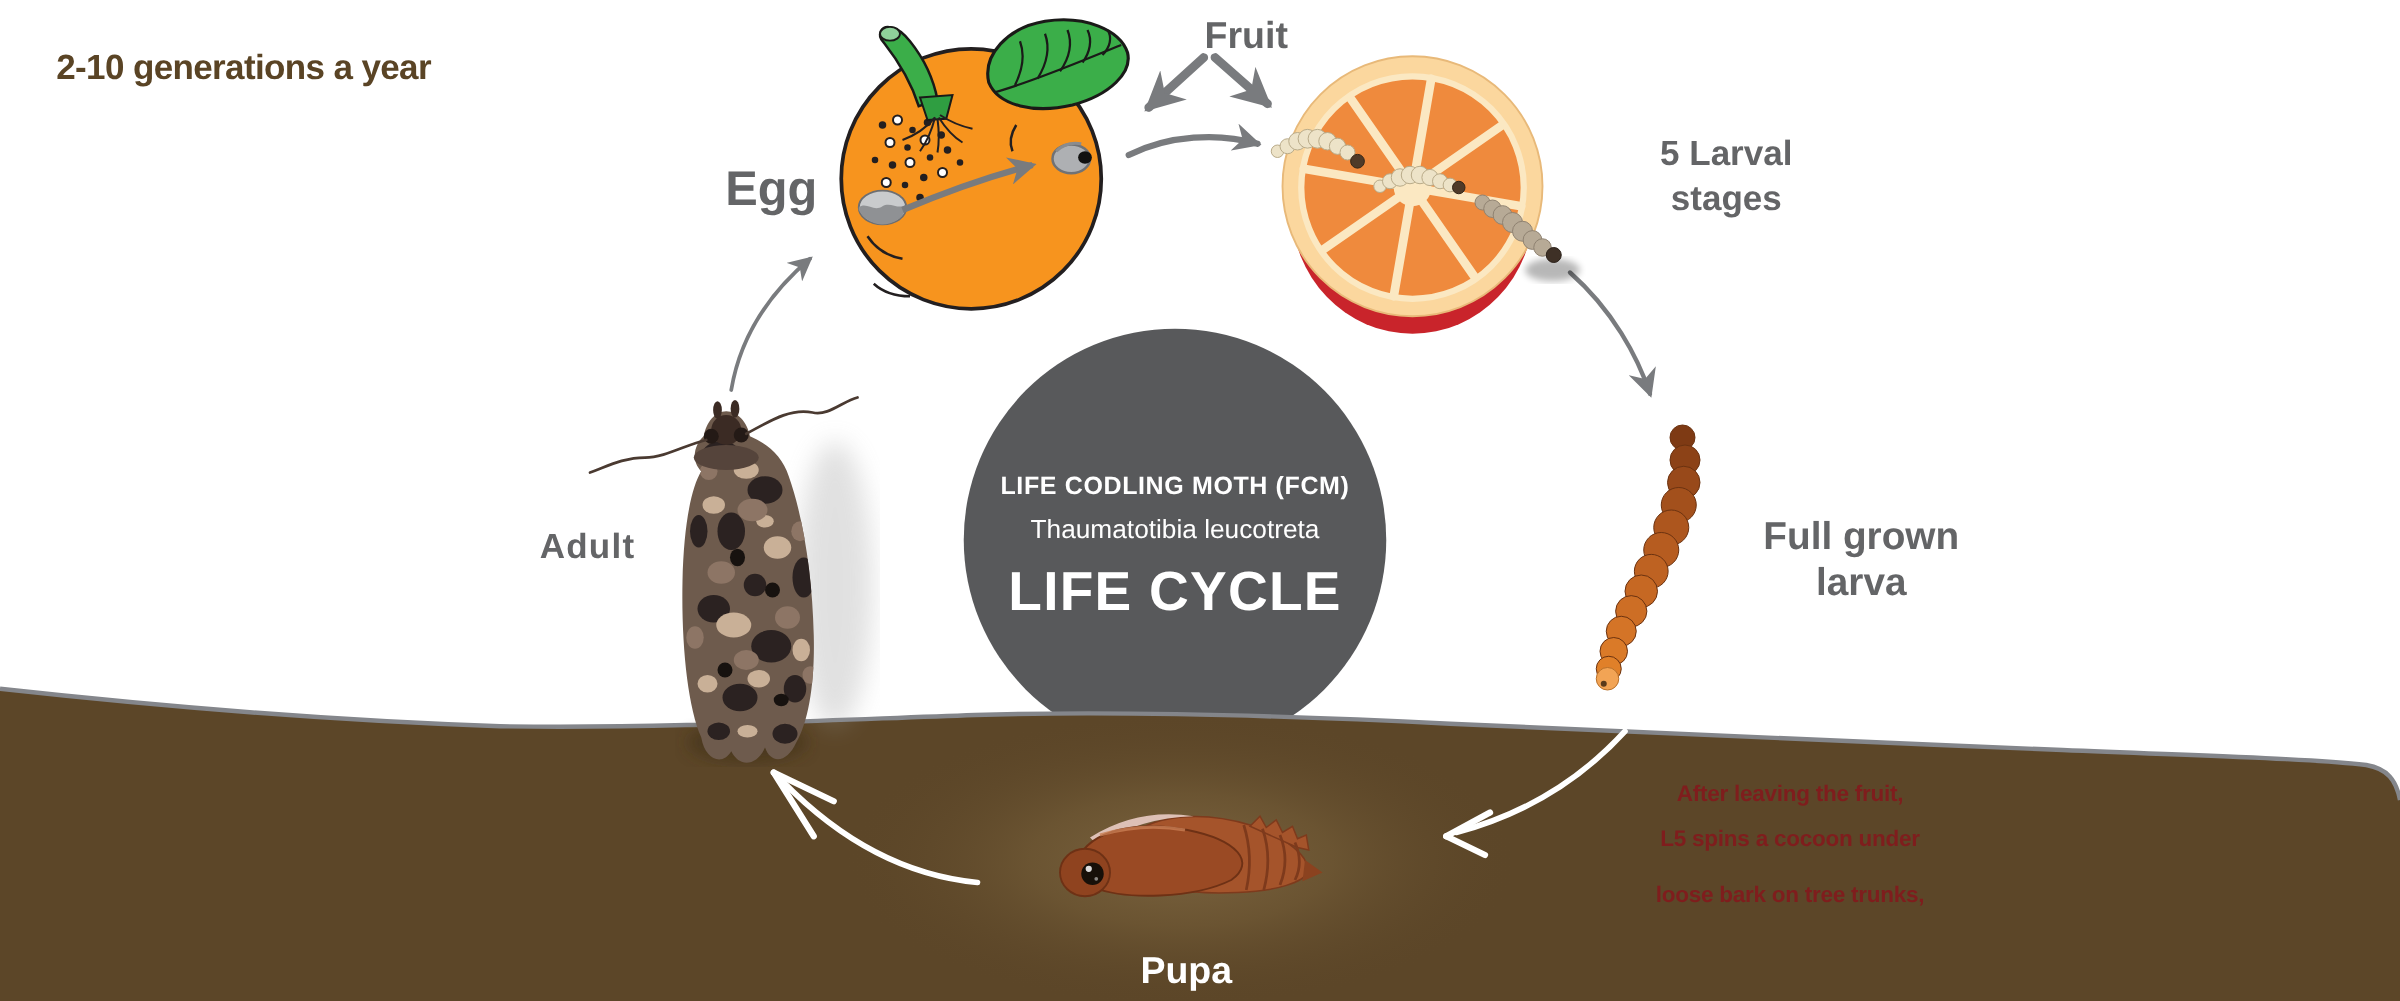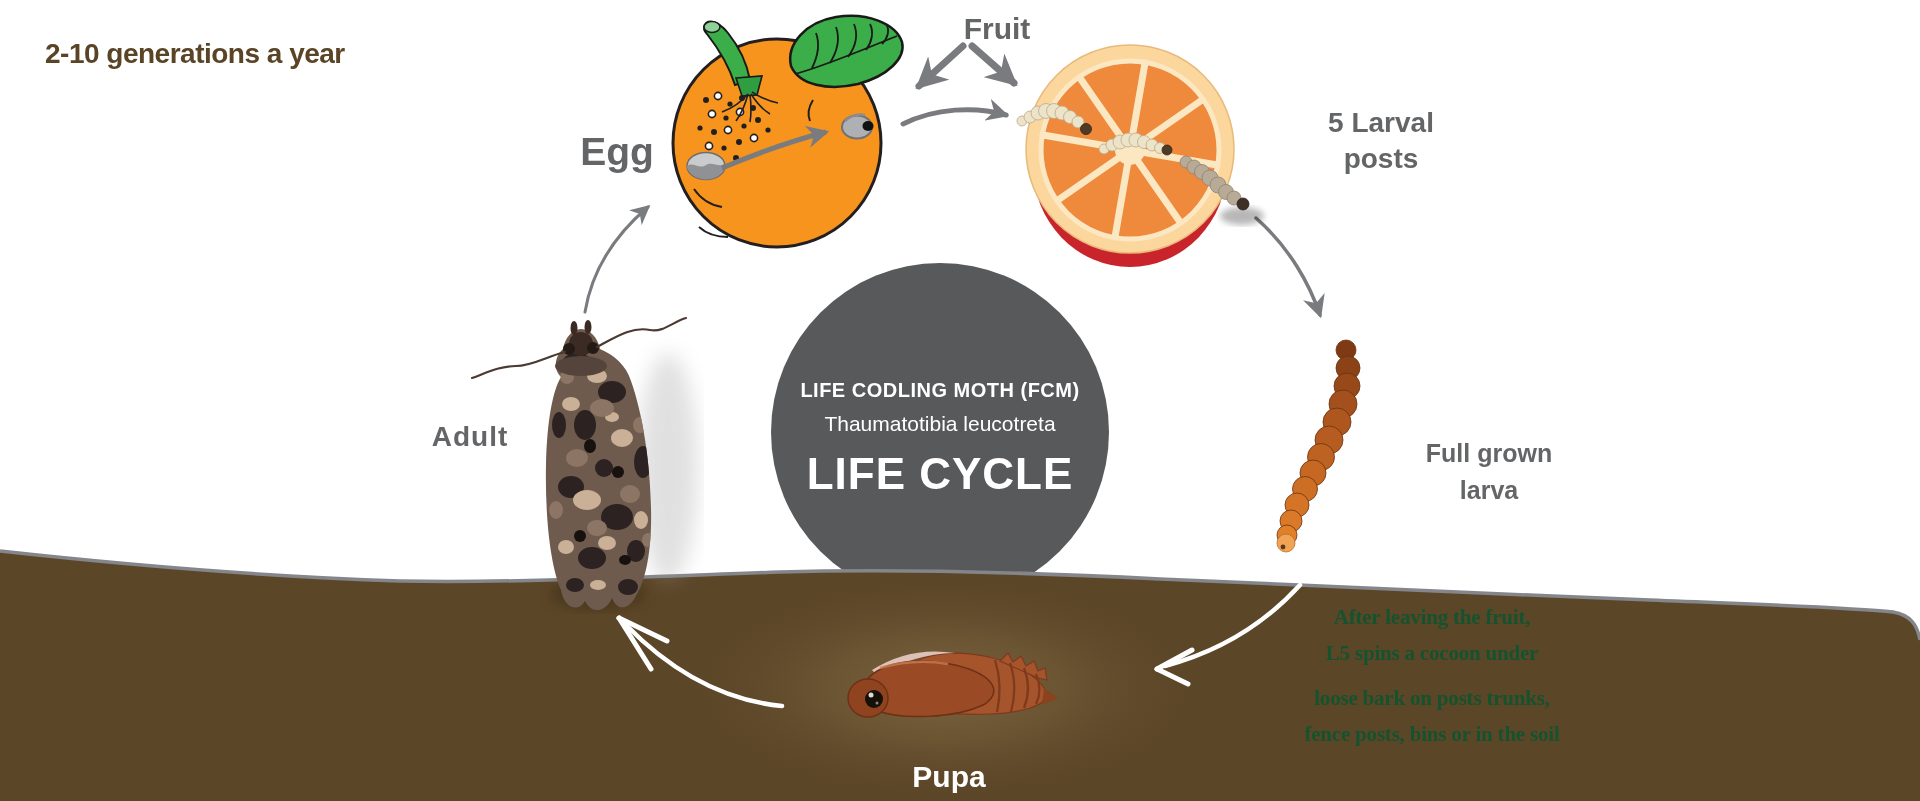--- a/index.html
+++ b/index.html
@@ -7,28 +7,28 @@
          font-family:"Liberation Sans",sans-serif;background:#fff;}
   #art{position:absolute;left:0;top:0;}
   .lbl{position:absolute;transform:translate(-50%,-50%);white-space:nowrap;
        font-weight:bold;color:#646567;text-align:center;}
   .lbl div{white-space:nowrap;}
   #title{position:absolute;left:45px;top:38px;transform:none;
          font-size:28px;letter-spacing:-0.5px;color:#5A4425;font-weight:bold;}
   #egg-label{left:617px;top:152px;font-size:39px;}
   #fruit-label{left:971px;top:29px;font-size:30px;margin-left:26px;}
   #larval-label{left:1381px;top:141px;font-size:28px;line-height:36px;text-align:center;}
-  #fullgrown-label{left:1489px;top:472px;font-size:25px;line-height:37px;}
+  #fullgrown-label{left:1489px;top:447px;font-size:31px;line-height:37px;}
   #adult-label{left:470px;top:437px;font-size:28px;letter-spacing:1px;}
   #pupa-label{left:949px;top:777px;font-size:30px;color:#fff;}
   #badge-line1{left:940px;top:390px;font-size:20px;letter-spacing:.5px;color:#fff;}
   #badge-line2{left:940px;top:424px;font-size:21px;font-weight:normal;color:#fff;}
   #badge-line3{left:940px;top:474px;font-size:44px;letter-spacing:1px;color:#fff;}
-  #soil-note{left:1432px;top:675px;font-size:21px;line-height:36px;color:#14532d;
-             letter-spacing:-0.2px;font-family:Liberation Serif, serif;}
+  #soil-note{left:1432px;top:675px;font-size:18px;line-height:36px;color:#7f1d1d;
+             letter-spacing:-0.2px;}
   #soil-note .para2{margin-top:9px;}
 </style>
 </head>
 <body>
 
 <div id="stage">
 
 <svg id="art" width="1920" height="801" viewBox="0 0 1920 801">
   <defs>
     <marker id="ah" viewBox="0 0 10 10" refX="8.5" refY="5" markerWidth="4.5" markerHeight="4.5" orient="auto" markerUnits="strokeWidth">
@@ -315,35 +315,34 @@
   </g>
 </svg>
 
 <div id="title">2-10 generations a year</div>
 
 <div id="egg-label" class="lbl">Egg</div>
 <div id="fruit-label" class="lbl">Fruit</div>
 
 <div id="larval-label" class="lbl">
   <div>5 Larval</div>
-  <div>posts</div>
+  <div>stages</div>
 </div>
 
 <div id="fullgrown-label" class="lbl">
   <div>Full grown</div>
   <div>larva</div>
 </div>
 
 <div id="adult-label" class="lbl">Adult</div>
 <div id="pupa-label" class="lbl">Pupa</div>
 
 <div id="badge-line1" class="lbl">LIFE CODLING MOTH (FCM)</div>
 <div id="badge-line2" class="lbl">Thaumatotibia leucotreta</div>
 <div id="badge-line3" class="lbl">LIFE CYCLE</div>
 
 <div id="soil-note" class="lbl">
   <div>After leaving the fruit,</div>
   <div>L5 spins a cocoon under</div>
-  <div class="para2">loose bark on posts trunks,</div>
-  <div>fence posts, bins or in the soil</div>
+  <div class="para2">loose bark on tree trunks,</div>
 </div>
 
 </div>
 
 </body></html>

